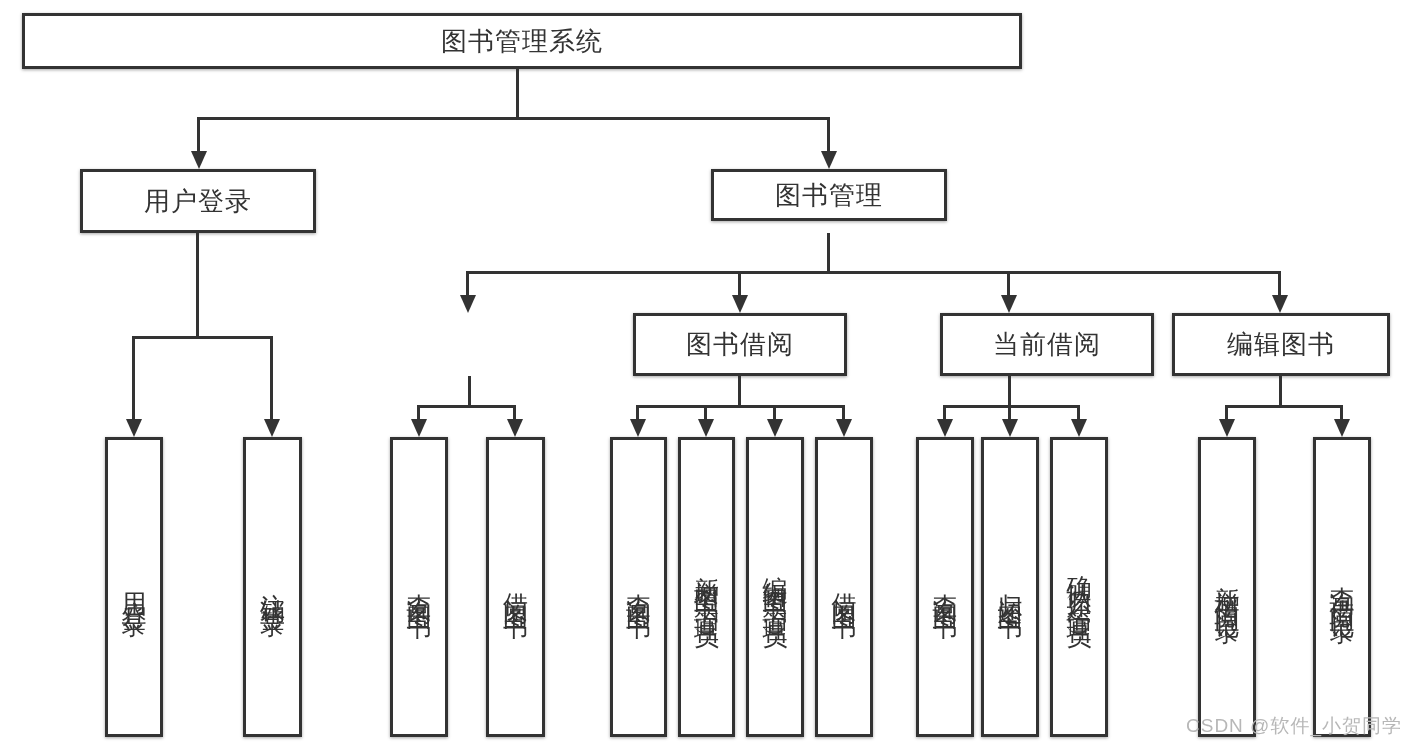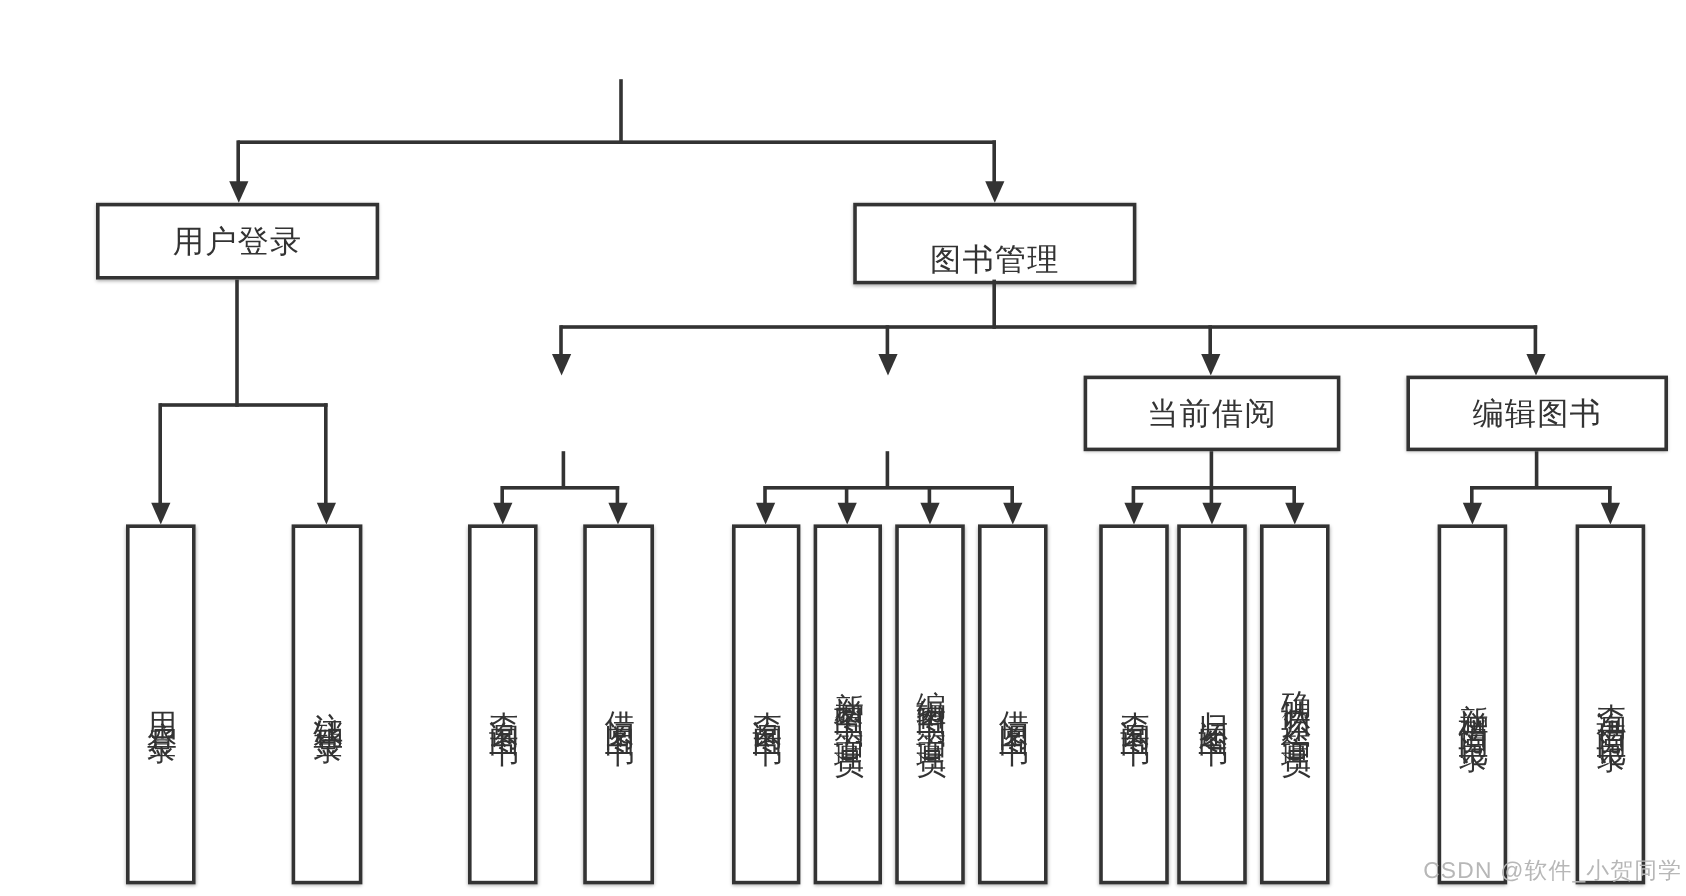--- a/index.html
+++ b/index.html
@@ -49,32 +49,35 @@
     letter-spacing:1px;
     white-space:nowrap;
     z-index:10;
   }
 </style>
 </head>
 <body>
 
 <div id="canvas">
 
+  <div class="node hnode" style="left:22px;top:13px;width:1000px;height:56px;">
+    <span>图书管理系统</span>
+  </div>
 
   <div class="vline" style="left:516px;top:66px;height:53px;"></div>
   <div class="hline" style="left:198px;top:117px;width:632px;"></div>
   <div class="vline" style="left:197px;top:117px;height:36px;"></div>
   <div class="arrow" style="left:191px;top:151px;"></div>
   <div class="vline" style="left:827px;top:117px;height:36px;"></div>
   <div class="arrow" style="left:821px;top:151px;"></div>
 
   <div class="node hnode" style="left:80px;top:169px;width:236px;height:64px;">
     <span>用户登录</span>
   </div>
-  <div class="node hnode" style="left:711px;top:169px;width:236px;height:68px;align-items:flex-end;">
+  <div class="node hnode" style="left:711px;top:169px;width:236px;height:52px;">
     <span>图书管理</span>
   </div>
 
   <div class="vline" style="left:196px;top:233px;height:106px;"></div>
   <div class="hline" style="left:133px;top:336px;width:140px;"></div>
   <div class="vline" style="left:132px;top:336px;height:84px;"></div>
   <div class="arrow" style="left:126px;top:419px;"></div>
   <div class="vline" style="left:270px;top:336px;height:84px;"></div>
   <div class="arrow" style="left:264px;top:419px;"></div>
 
@@ -82,21 +85,24 @@
   <div class="hline" style="left:467px;top:271px;width:814px;"></div>
   <div class="vline" style="left:466px;top:271px;height:26px;"></div>
   <div class="arrow" style="left:460px;top:295px;"></div>
   <div class="vline" style="left:738px;top:271px;height:26px;"></div>
   <div class="arrow" style="left:732px;top:295px;"></div>
   <div class="vline" style="left:1007px;top:271px;height:26px;"></div>
   <div class="arrow" style="left:1001px;top:295px;"></div>
   <div class="vline" style="left:1278px;top:271px;height:26px;"></div>
   <div class="arrow" style="left:1272px;top:295px;"></div>
 
-  <div class="node hnode" style="left:903px;top:313px;width:214px;height:63px;">
+  <div class="node hnode" style="left:633px;top:313px;width:214px;height:63px;">
+    <span>图书借阅</span>
+  </div>
+  <div class="node hnode" style="left:940px;top:313px;width:214px;height:63px;">
     <span>当前借阅</span>
   </div>
   <div class="node hnode" style="left:1172px;top:313px;width:218px;height:63px;">
     <span>编辑图书</span>
   </div>
 
   <div class="vline" style="left:468px;top:376px;height:31px;"></div>
   <div class="hline" style="left:418px;top:405px;width:98px;"></div>
   <div class="vline" style="left:417px;top:405px;height:16px;"></div>
   <div class="arrow" style="left:411px;top:419px;"></div>

